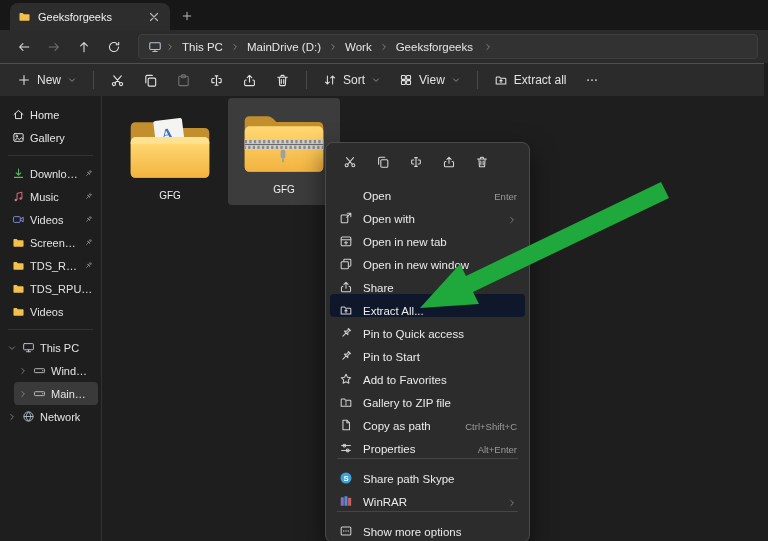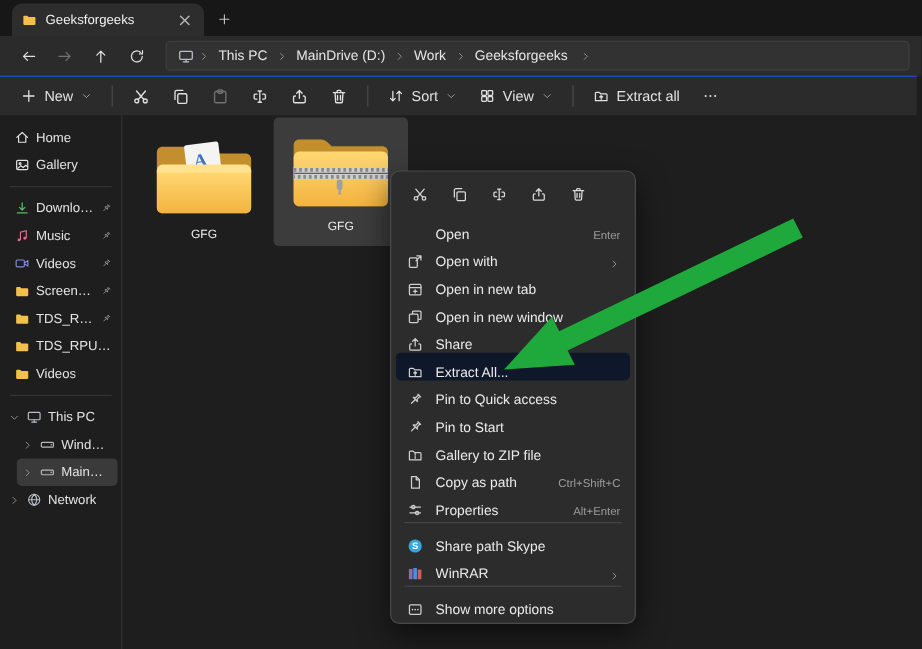--- a/index.html
+++ b/index.html
@@ -667,20 +667,30 @@
             <g transform="rotate(45 8 8)">
               <path d="M6.2 2.5h3.6M7 2.5v3.8L5.2 7.8h5.6L9 6.3V2.5M8 7.8V13"></path>
             </g>
           </svg>
         </span>
         <span class="mi-label">Pin to Start</span>
         <span class="mi-short"></span>
 
       </div>
 
+      <div class="menu-item">
+        <span class="mi-icon">
+          <svg viewBox="0 0 16 16" fill="none" stroke="currentColor" stroke-width="1.2" stroke-linecap="round" stroke-linejoin="round">
+            <path d="M8 2.6l1.7 3.4 3.7.5-2.7 2.6.6 3.7L8 11.1l-3.3 1.7.6-3.7-2.7-2.6 3.7-.5z"></path>
+          </svg>
+        </span>
+        <span class="mi-label">Add to Favorites</span>
+        <span class="mi-short"></span>
+
+      </div>
 
       <div class="menu-item">
         <span class="mi-icon">
           <svg viewBox="0 0 16 16" fill="none" stroke="currentColor" stroke-width="1.2" stroke-linecap="round" stroke-linejoin="round">
             <path d="M2.5 12.8V5.4c0-.5.4-.9.9-.9h2.7l1.4 1.4h5.1c.5 0 .9.4.9.9v6z"></path>
             <path d="M8 6.8v5" stroke-dasharray="1.6 1.3"></path>
           </svg>
         </span>
         <span class="mi-label">Gallery to ZIP file</span>
         <span class="mi-short"></span>

